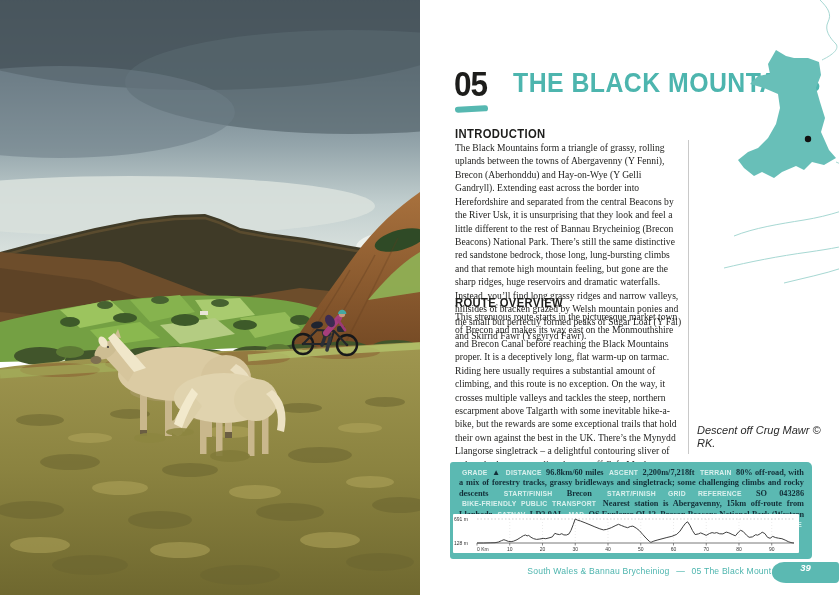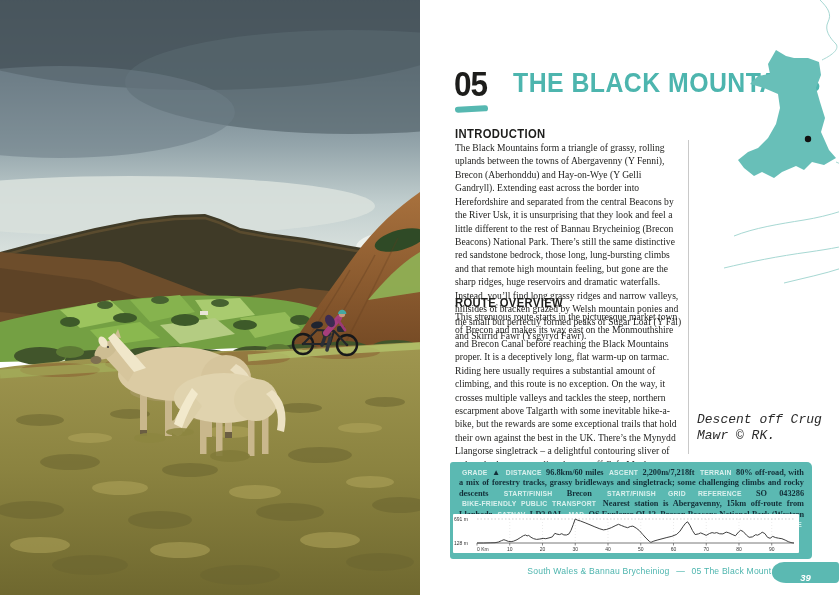--- a/index.html
+++ b/index.html
@@ -20,41 +20,41 @@
 
   
   .section-h{position:absolute;left:35px;font-size:12.5px;font-weight:700;color:#1d1d1b;
              letter-spacing:.4px;transform:scaleX(.9);transform-origin:left top;white-space:nowrap;}
   .body-copy{position:absolute;left:35px;width:228px;font-family:Liberation Serif, serif;
              font-size:9.6px;line-height:1.4;color:#1d1d1b;}
   #intro-h{top:127px;} #intro-b{top:141px;}
   #over-h{top:296px;}  #over-b{top:310px;}
 
   .divider{position:absolute;left:268px;top:140px;width:1px;height:314px;background:#c9c9c9;}
-  .photo-caption{position:absolute;left:277px;top:412px;width:135px;font-family:Liberation Mono, monospace;
-                 font-style:italic;font-size:13px;color:#2a2a2a;line-height:1.2;}
+  .photo-caption{position:absolute;left:277px;top:424px;width:135px;font-family:Liberation Sans, sans-serif;
+                 font-style:italic;font-size:11px;color:#2a2a2a;line-height:1.2;}
 
   
   .stats-panel{position:absolute;left:30px;top:462px;width:362px;height:97px;background:#5bb9b2;
                border-radius:3px 5px 4px 3px;}
   .stats-text{padding:6px 8px 0 9px;font-family:"Liberation Serif",serif;font-size:8.3px;
               line-height:1.26;color:#132f38;font-weight:700;text-align:justify;}
   .stat-label{font-family:"Liberation Sans",sans-serif;font-weight:700;font-size:6.8px;
               color:#d9f0ed;letter-spacing:.2px;margin:0 2px 0 3px;white-space:nowrap;}
   .stat-value{color:#132f38;}
   .chart-box{position:absolute;left:3px;top:52px;width:346px;height:39px;background:#ffffff;border-radius:1px;}
   .chart-box svg{display:block;}
 
   
   .footer-crumb{position:absolute;left:30px;top:566px;width:340px;text-align:right;
                 font-size:8.6px;font-weight:400;color:#4db5ae;letter-spacing:.2px;}
   .footer-crumb span{margin:0 2px;}
   .page-brush{position:absolute;left:352px;top:562px;width:67px;height:21px;background:#5bb9b2;
               border-radius:12px 3px 4px 14px/10px 3px 4px 10px;color:#ffffff;font-weight:700;
-              font-size:9.5px;display:flex;align-items:flex-end;justify-content:center;font-style:italic;}
+              font-size:9.5px;display:flex;align-items:flex-start;justify-content:center;font-style:italic;}
 </style>
 </head>
 <body>
 
 <div class="spread">
 
   <div class="photo-page">
     <svg width="420" height="595" viewBox="0 0 420 595">
       <defs>
         <linearGradient id="skyG" x1="0" y1="0" x2="0" y2="1">

